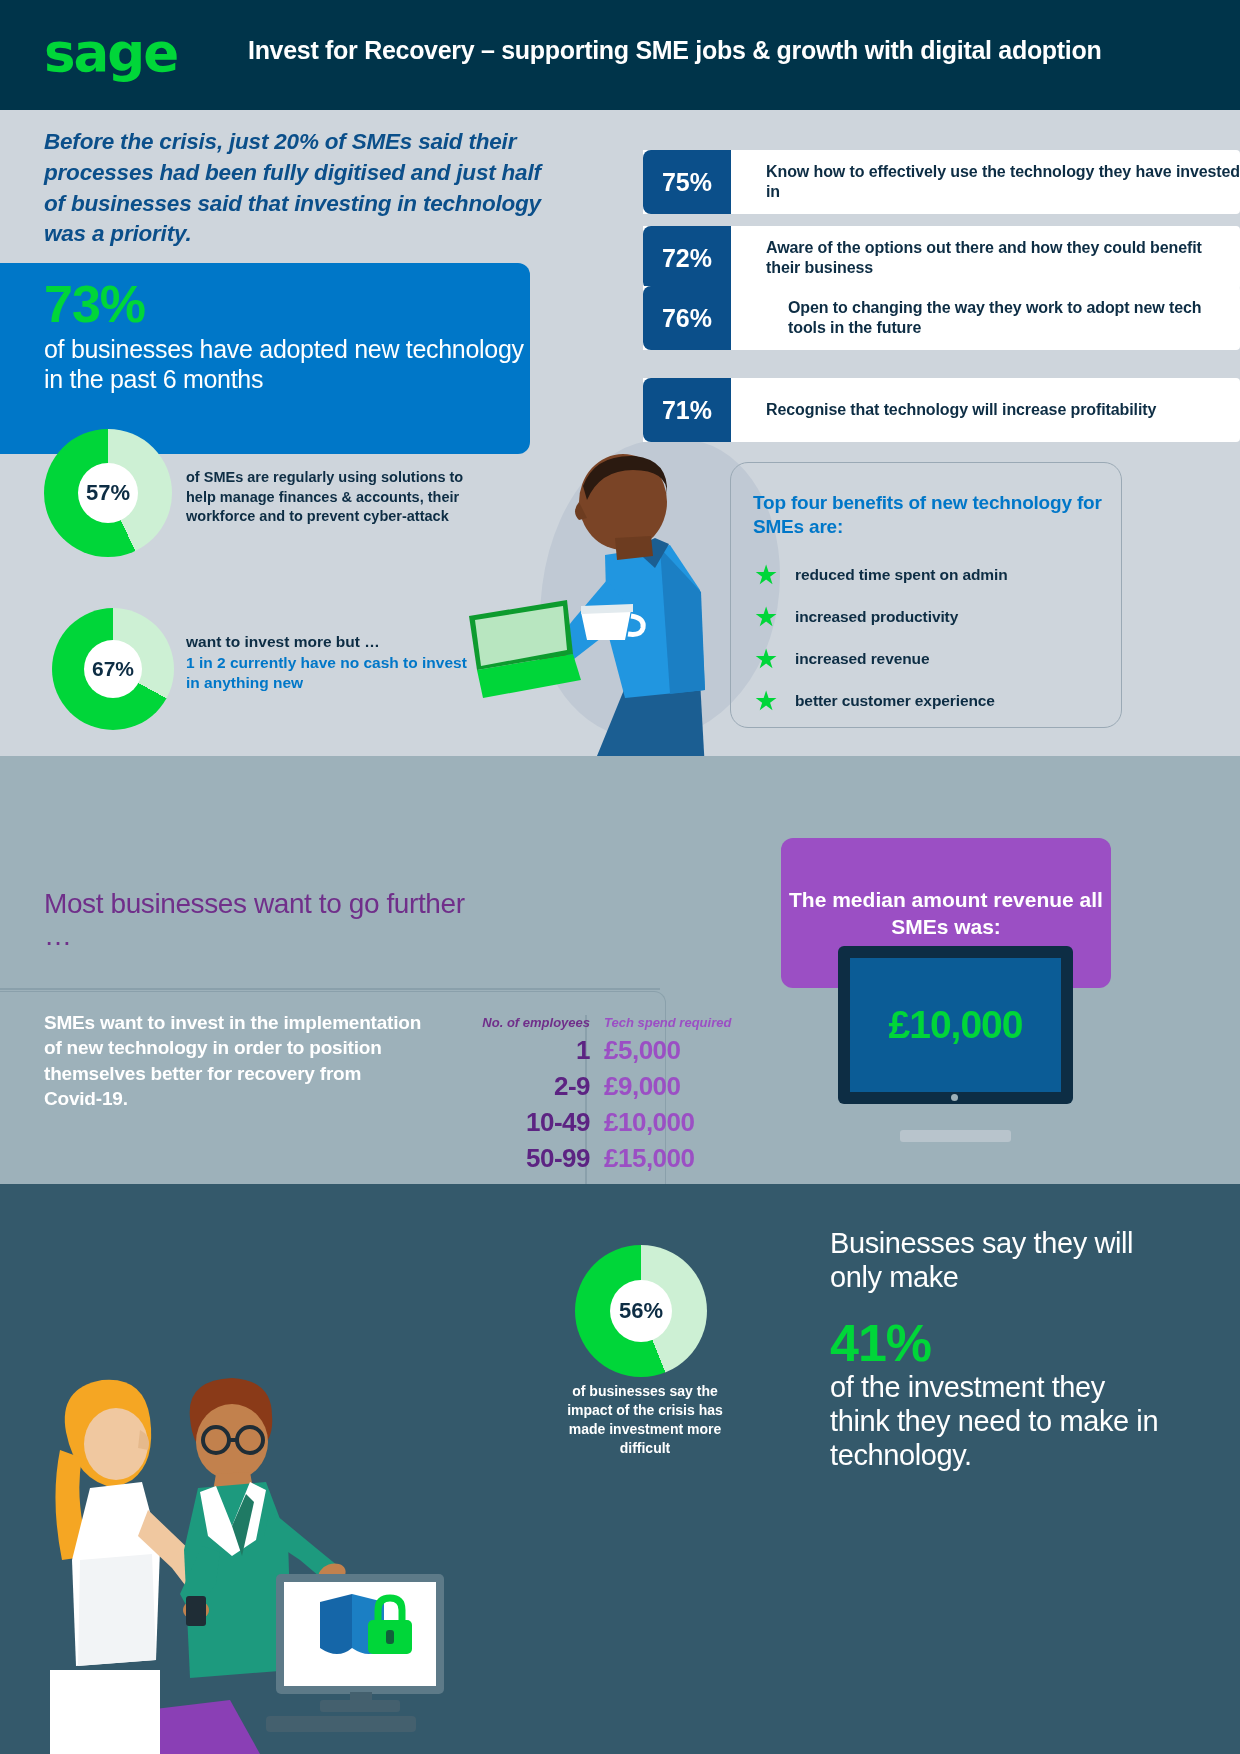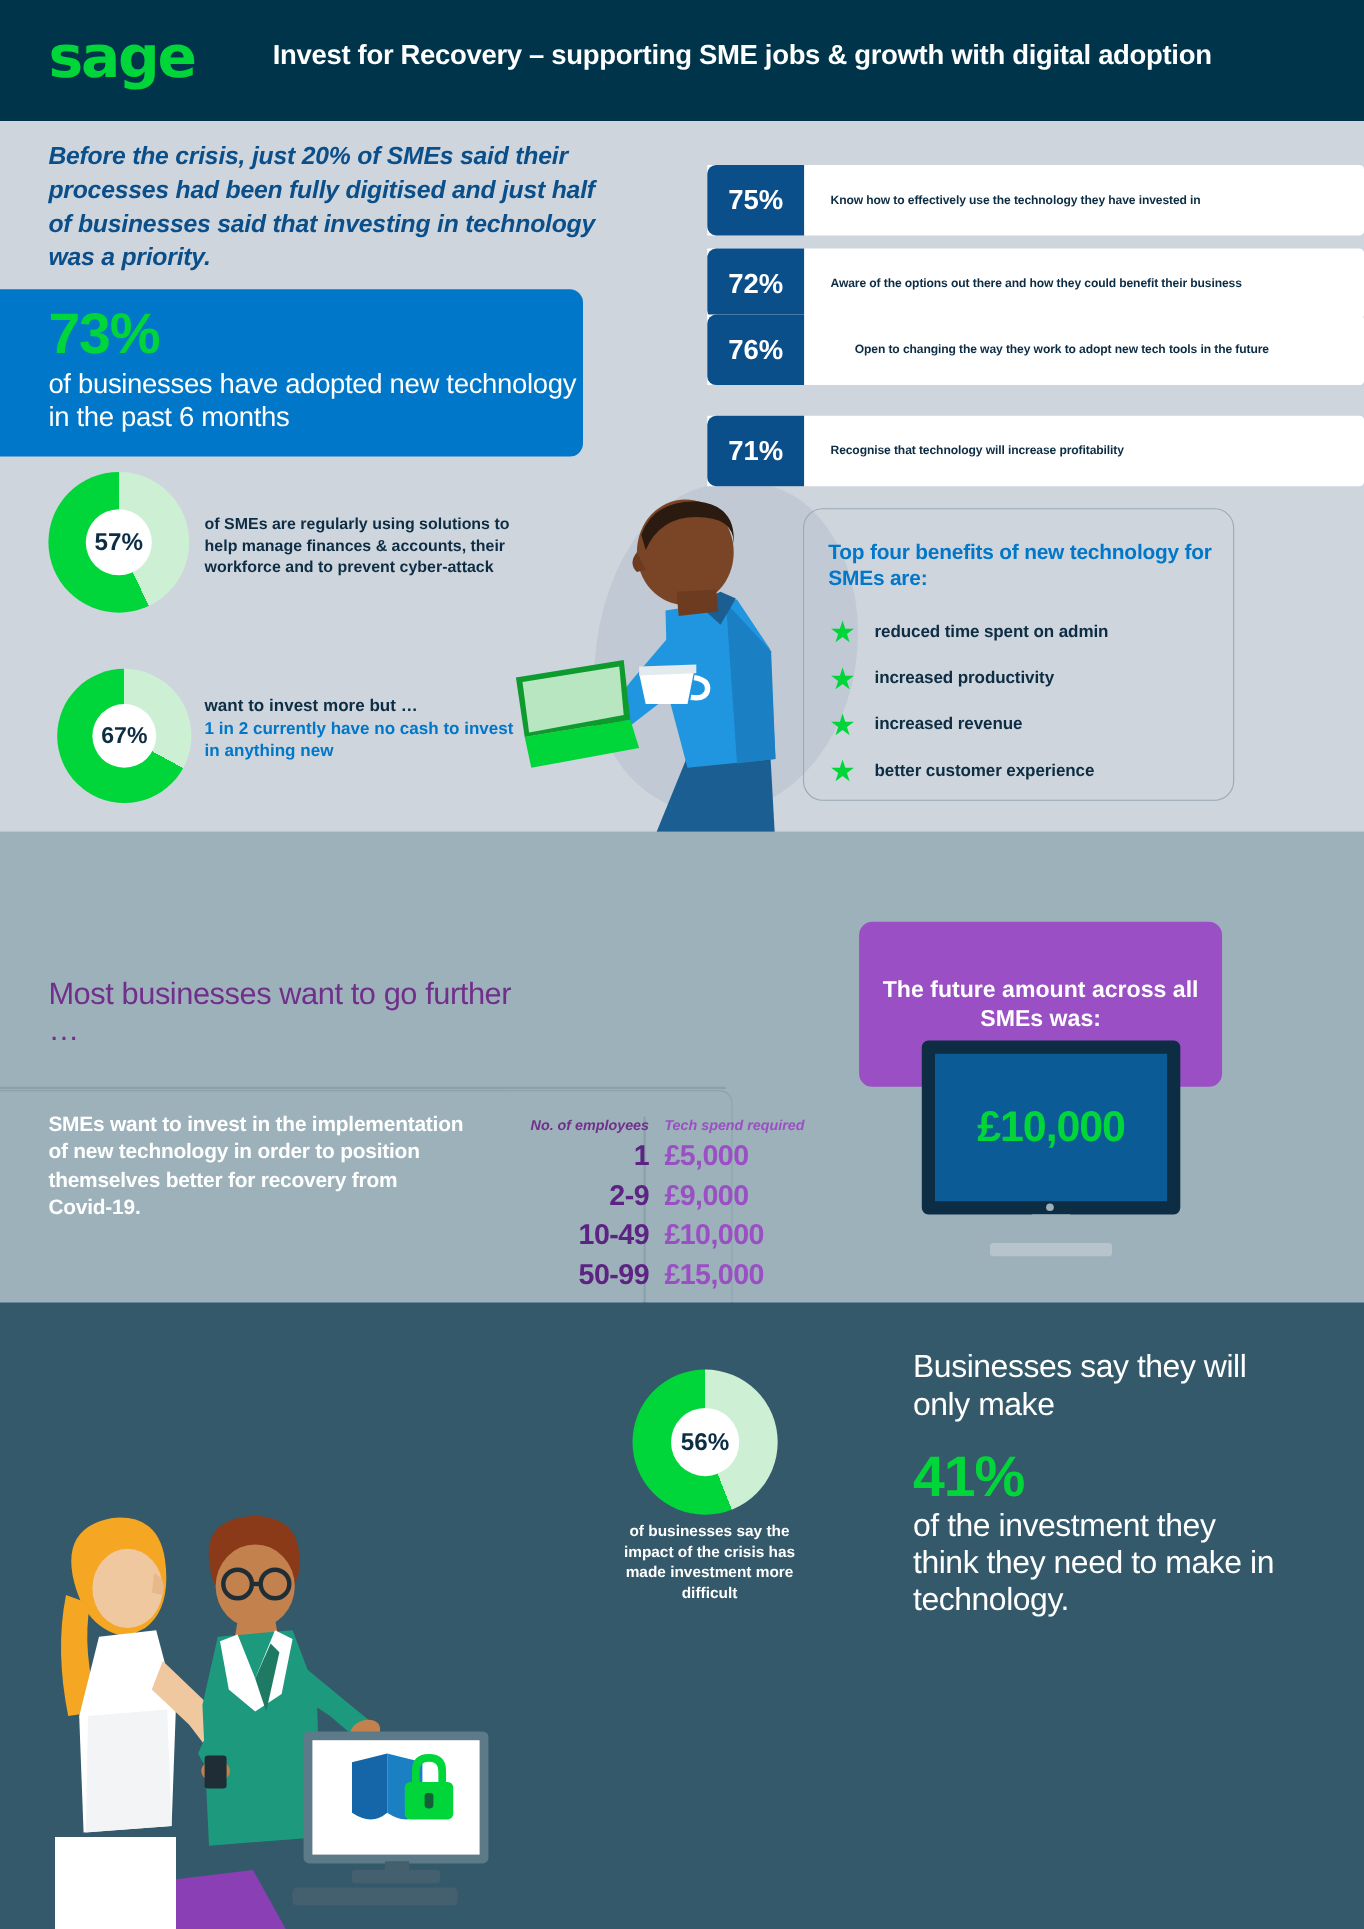--- a/index.html
+++ b/index.html
@@ -38,21 +38,21 @@
     background:#c0c9d4; border-radius:50% 40% 55% 45% / 60% 45% 55% 40%;
   }
 
   .intro-text {
     position:absolute; left:44px; top:127px; width:500px;
     font-size:22.5px; font-weight:bold; color:#0b4f8a;
     line-height:1.37; letter-spacing:-0.2px;font-style:italic;
   }
 
   .panel73 {
-    position:absolute; left:0px; top:263px; width:530px; height:152px;
+    position:absolute; left:0px; top:263px; width:530px; height:191px;
     background:#0077c8; border-radius:0 12px 12px 0;
     padding:14px 0 0 44px;
   }
   .p73-num {
     font-size:52px; font-weight:bold; color:#00d639; line-height:1.05;
     letter-spacing:-1px;
   }
   .p73-sub {
     font-size:25px; color:#ffffff; line-height:1.22; margin-top:2px;
     letter-spacing:-0.3px;
@@ -64,21 +64,21 @@
     background:#ffffff; border-radius:0 4px 4px 0;
     display:flex; align-items:center;margin-top:10px;
   }
   .pcard-num {
     width:88px; height:64px; background:#0b4f8a; color:#fff;
     border-radius:8px 0 0 8px;
     display:flex; align-items:center; justify-content:center;
     font-size:25px; font-weight:bold; flex:none;
   }
   .pcard-txt {
-    padding-left:24px; font-size:11px; font-weight:bold;
+    padding-left:35px; font-size:16px; font-weight:bold;
     color:#0d2d44; line-height:1.28; letter-spacing:-0.1px;
   }
 
   
   .donut { position:absolute; border-radius:50%; }
   .donut .hole {
     position:absolute; border-radius:50%; background:#fff;
     display:flex; align-items:center; justify-content:center;
     font-weight:bold; color:#0d2d44;
   }
@@ -356,21 +356,21 @@
     <div class="c1">50-99</div>
     <div class="c2">£15,000</div>
   </div>
   <div class="tbl-row">
     <div class="c1">100-249</div>
     <div class="c2">£25,000</div>
   </div>
 </div>
 
 <div class="median-panel">
-  <div>The future amount across all SMEs was:</div>
+  <div>The median amount revenue all SMEs was:</div>
 </div>
 <div class="monitor">
   <div class="mon-frame">
     <div class="mon-screen">
       <span class="mon-val">£10,000</span>
     </div>
   </div>
   <div class="mon-dot"></div>
   <div class="mon-neck"></div>
   <div class="mon-base"></div>

